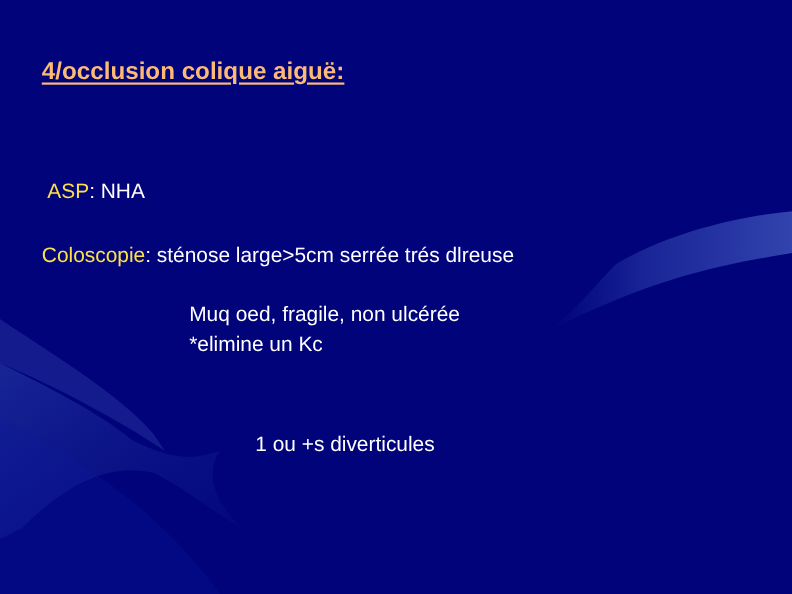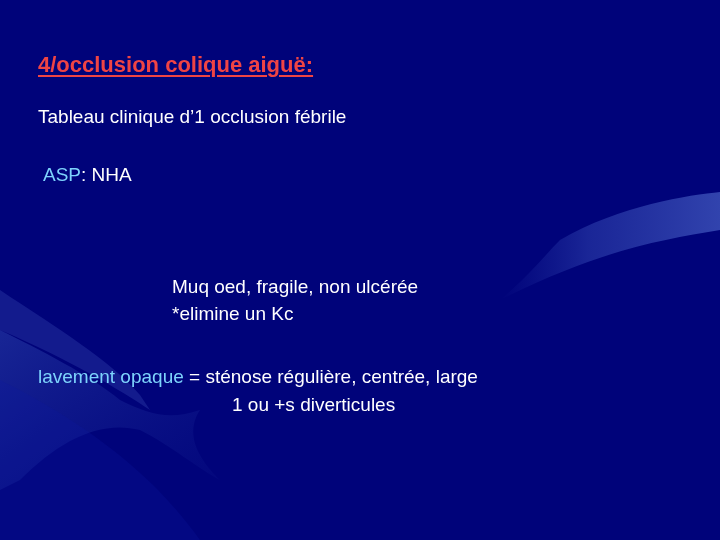--- a/index.html
+++ b/index.html
@@ -27,29 +27,29 @@
       position: absolute;
       white-space: pre;
       color: #ffffff;
       font-size: 19px;
       line-height: 22px;
     }
     .title {
       position: absolute;
       left: 38px;
       top: 52px;
-      color: #ef4444;
+      color: #fdba74;
       font-size: 22px;
       font-weight: bold;
       text-decoration: underline;
       text-underline-offset: 3px;
       text-decoration-thickness: 2px;
       white-space: pre;
     }
-    .red { color: #7dd3fc; }
+    .red { color: #fde047; }
   </style>
 </head>
 <body>
 
 <div class="slide">
   <svg class="swoosh" viewBox="0 0 720 540">
     <defs>
       <linearGradient id="g1" x1="0" y1="0" x2="1" y2="0">
         <stop offset="0" stop-color="#3a55c0" stop-opacity="0.0"></stop>
         <stop offset="0.4" stop-color="#4a66cc" stop-opacity="0.35"></stop>
@@ -63,22 +63,21 @@
 
     <path d="M560 240 C 620 205, 690 195, 720 192 L 720 230 C 660 240, 600 250, 500 300 C 530 275, 545 255, 560 240 Z" fill="url(#g1)"></path>
 
     <path d="M0 330 C 40 350, 90 375, 120 400 C 150 415, 170 420, 200 410 C 180 440, 210 470, 220 480 C 200 470, 170 445, 140 430 C 100 420, 60 440, 20 480 L 0 490 Z" fill="url(#g2)"></path>
     <path d="M0 290 C 60 330, 110 360, 140 395 L 150 410 C 120 390, 70 360, 0 330 Z" fill="#4a62c8" fill-opacity="0.25"></path>
     <path d="M0 380 C 80 420, 150 470, 200 540 L 0 540 Z" fill="#0a16a0" fill-opacity="0.25"></path>
   </svg>
 
   <div class="title">4/occlusion colique aiguë:</div>
 
-  <div class="text" style="left:38px; top:106px;">Tableau clinique d’1 occlusion fébrile</div>
 
   <div class="text" style="left:43px; top:164px;"><span class="red">ASP</span><span>: NHA</span></div>
 
+  <div class="text" style="left:38px; top:222px;"><span class="red">Coloscopie</span><span>: sténose large&gt;5cm serrée trés dlreuse</span></div>
   <div class="text" style="left:172px; top:276px;">Muq oed, fragile, non ulcérée</div>
   <div class="text" style="left:172px; top:303px;">*elimine un Kc</div>
 
-  <div class="text" style="left:38px; top:366px;"><span class="red">lavement opaque</span><span> = sténose régulière, centrée, large</span></div>
   <div class="text" style="left:232px; top:394px;">1 ou +s diverticules</div>
 </div>
 
 </body></html>

